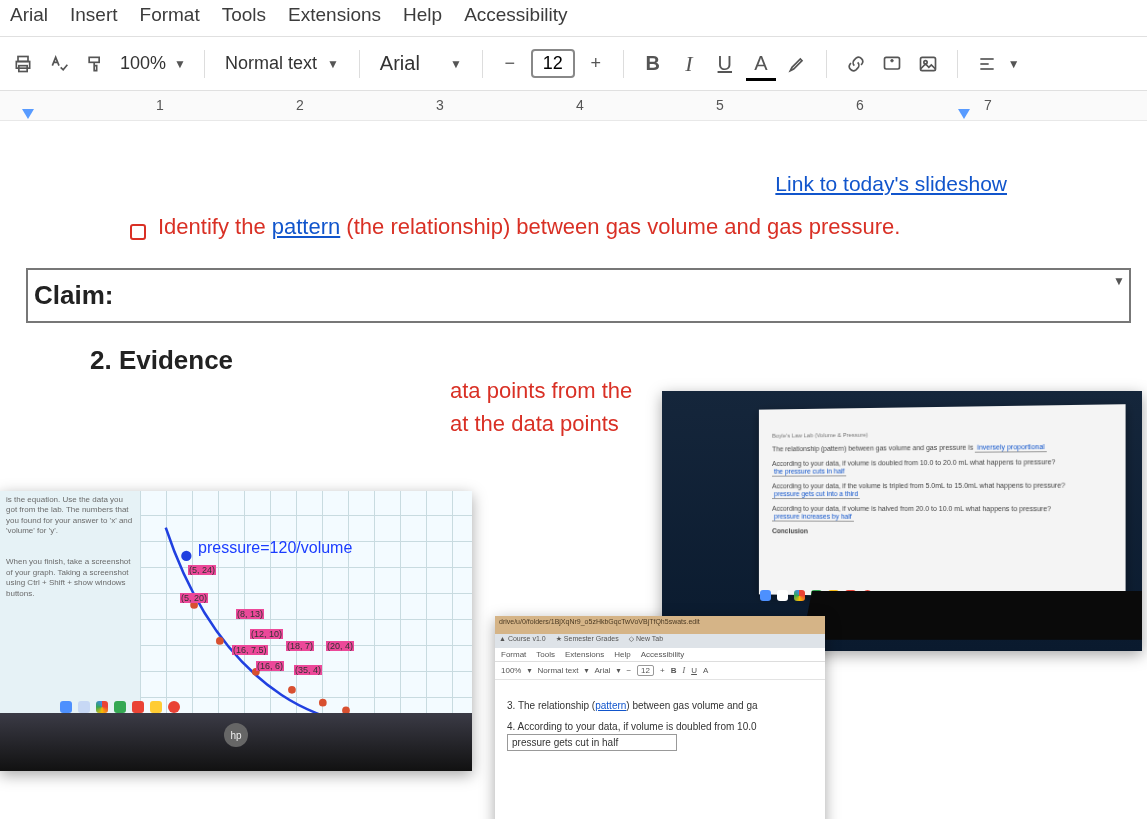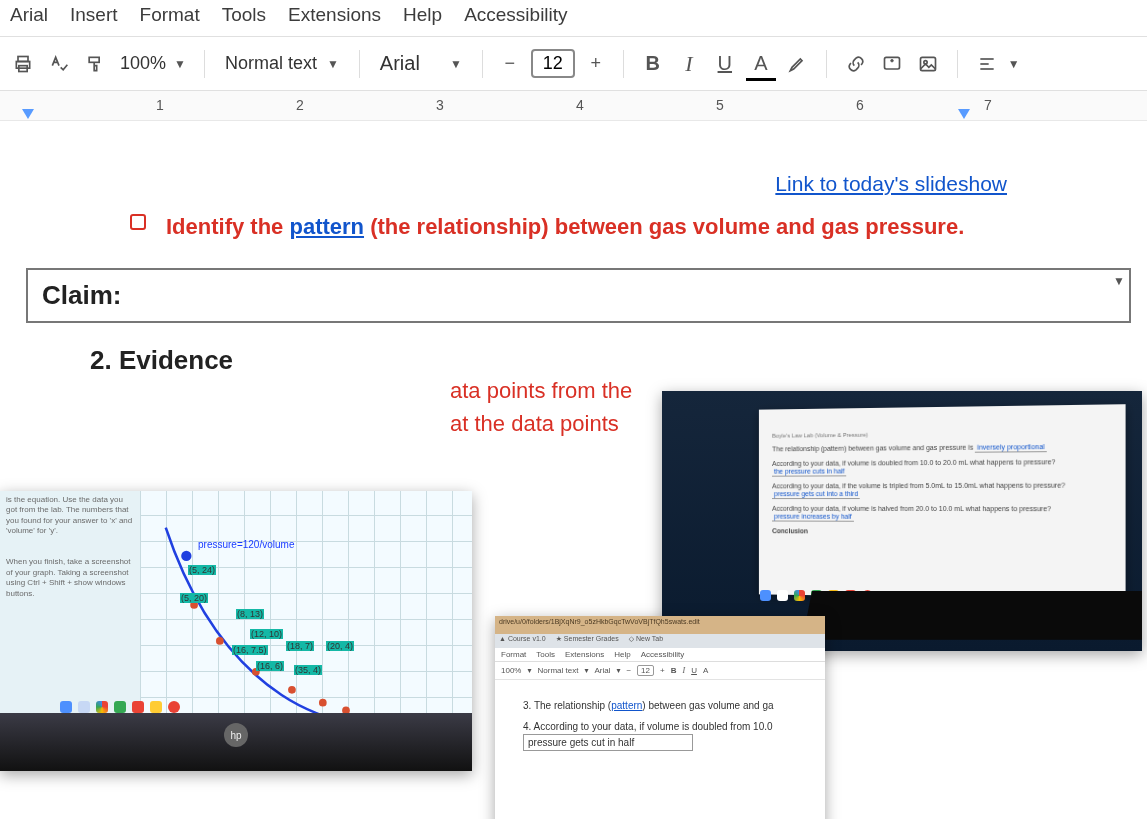--- a/index.html
+++ b/index.html
@@ -22,42 +22,42 @@
   .colorA { position: relative; font-size: 20px; }
   .colorA::after { content:''; position:absolute; left:0; right:0; bottom:-2px; height:3px; background:#000; }
   .ruler { position: relative; height: 30px; background: #fafafa; border-bottom: 1px solid #e8e8e8; }
   .ruler-inner { position: absolute; left: 20px; right: 20px; top: 0; bottom: 0; }
   .tick-major { position: absolute; top: 6px; font-size: 14px; color: #555; transform: translateX(-50%); }
   .ruler-indent { position:absolute; top:18px; width:0;height:0; border-left:6px solid transparent; border-right:6px solid transparent; border-top:10px solid #589bff; }
   .page-area { position: relative; background: #fff; height: calc(819px - 0px); }
   .doc { position: absolute; left: 20px; right: 10px; top: 10px; margin-top: 41px; }
   .link-row { text-align: right; padding-right: 130px; font-size: 21px; margin-bottom: 18px; }
   .link-row a { color: #1155cc; text-decoration: underline; }
-  .instruct { font-size: 22px; color: #d93025; font-weight: 700; padding-left: 110px; display:flex; align-items:flex-start; gap:20px;}
+  .instruct { font-size: 22px; color: #d93025; font-weight: 400; padding-left: 110px; display:flex; align-items:flex-end; gap:12px;}
   .instruct .chk { width:16px; height:16px; border:2px solid #d93025; border-radius:3px; display:inline-block;}
   .pattern { color: #1155cc; text-decoration: underline; }
-  .claim-box { margin: 28px 6px 0 6px; border: 2px solid #777; padding: 10px 14px; font-size: 26px; font-weight: bold; color: #222; position:relative;}
+  .claim-box { margin: 28px 6px 0 6px; border: 2px solid #777; padding: 10px 6px; font-size: 26px; font-weight: bold; color: #222; position:relative;}
   .claim-box .dd { position:absolute; right:4px; top:4px; font-size:12px; color:#555;}
   .evidence { margin: 22px 0 0 70px; font-size: 26px; font-weight: bold; color: #222; }
   .bodytext { margin: 10px 0 0 70px; font-size: 22px; color: #d93025; line-height:1.5; max-width: 620px;}
   
   .photo { position:absolute; box-shadow: 0 4px 14px rgba(0,0,0,0.35); overflow:hidden; }
   .photo1 { left:0; top:370px; width:472px; height:280px; background: linear-gradient(#d2e6ea, #c5dfe4); }
   .laptop-frame { position:absolute; left:0; right:0; top: -2px; bottom:0; }
   .screen1 { position:absolute; left:0; top:0; width:552px; height:224px; background:#eef6f9; display:flex;}
   .screen1-left { width:140px; background:#e6f2f6; font-size:8px; color:#6b6b6b; padding:6px; line-height:1.3;}
   .screen1-left .del { position:absolute; color:#b66; font-size:12px; }
   .chart { flex:1; position:relative; background:#f3fbff; }
   .chart .grid { position:absolute; inset:0; background-image:
      linear-gradient(#c8dbe0 1px, transparent 1px),
      linear-gradient(90deg, #c8dbe0 1px, transparent 1px);
      background-size: 26px 26px; }
   .chart svg { position:absolute; inset:0; }
-  .chart .eq { position:absolute; left:58px; top:50px; font-size:10px; color:#1a3cff; }
-  .pt-label { position:absolute; font-size:9px; color:#333; background:#14b8a6; padding:0 1px;}
+  .chart .eq { position:absolute; left:58px; top:50px; font-size:16px; color:#1a3cff; }
+  .pt-label { position:absolute; font-size:9px; color:#333; background:#ec4899; padding:0 1px;}
   .kb1 { position:absolute; left:0; right:0; bottom:0; height:58px; background: linear-gradient(#3b3b46, #111);}
   .kb1 .logo { position:absolute; left:50%; top:10px; transform:translateX(-50%); width:24px; height:24px; border-radius:50%; background:#666; color:#eee; font-size:10px; display:flex; align-items:center; justify-content:center;}
   .taskbar1 { position:absolute; left:60px; bottom:58px; display:flex; gap:6px;}
   .taskbar1 span { width:12px; height:12px; display:inline-block; border-radius:3px;}
 
   .photo2 { left:662px; top:270px; width:480px; height:260px; background: linear-gradient(#15263b,#0a1a2e); }
   .screen2 { position:absolute; left:90px; top:16px; width:370px; height:190px; background:#f4f4f4; font-size:7px; color:#444; padding:24px 14px 8px; transform: perspective(900px) rotateY(-8deg); box-shadow:0 3px 10px rgba(0,0,0,.4);}
   .screen2 .line { margin:6px 0; }
   .screen2 .ans { color:#1155cc; border-bottom:1px solid #999; display:inline-block; padding:1px 2px;}
   .taskbar2 { position:absolute; left:98px; bottom:50px; display:flex; gap:6px;}
@@ -66,21 +66,21 @@
   .hp2 { position:absolute; right:72px; top:210px; width:22px; height:22px; border-radius:50%; background:#cfcfcf; color:#000; font-size:9px; display:flex;align-items:center;justify-content:center;}
 
   .photo3 { left:495px; top:495px; width:330px; height:290px; background:#bfcdd6; }
   .tabbar { height:18px; background:#d5b487; font-size:7px; color:#4b3a23; padding:2px 4px; white-space:nowrap; overflow:hidden;}
   .tabrow { height:14px; background:#dee3e8; font-size:7px; color:#555; padding:1px 4px; display:flex; gap:10px;}
   .titlebar3 { font-size:10px; color:#333; padding:4px 6px; background:#fff;}
   .menubar3 { font-size:8px; color:#555; padding:2px 6px; background:#fff; border-bottom:1px solid #ddd; display:flex; gap:10px;}
   .toolbar3 { font-size:8px; color:#555; padding:3px 6px; background:#fff; border-bottom:1px solid #e3e3e3; display:flex; gap:6px; align-items:center;}
   .toolbar3 .fs3 { border:1px solid #999; padding:0 3px; border-radius:2px;}
   .doc3 { background:#fff; padding:10px 12px; font-size:10px; color:#333; height:210px;}
-  .doc3 .q { margin:10px 16px;}
+  .doc3 .q { margin:10px 0;}
   .doc3 .qnum { display:inline;}
   .doc3 .hl { color:#1155cc;}
   .doc3 .ul { text-decoration: underline;}
   .doc3 .ansbox { border:1px solid #999; padding:2px 4px; margin-top:2px; display:block; width:170px;}
 
   
   .kbstrip { position:absolute; left:0; right:0; bottom:0; height:160px; background:linear-gradient(#353a46,#0a0b10); z-index:-1;}
   .kbstrip .key { position:absolute; width:42px; height:36px; background:#15151a; border-radius:4px; color:#9aa0a8; font-size:12px; display:flex; align-items:center; justify-content:center;}
   .lp-line { position:absolute; right:0; bottom:120px; height:6px; width:200px; background:linear-gradient(90deg,#000,transparent); z-index:-1;}
 </style>

